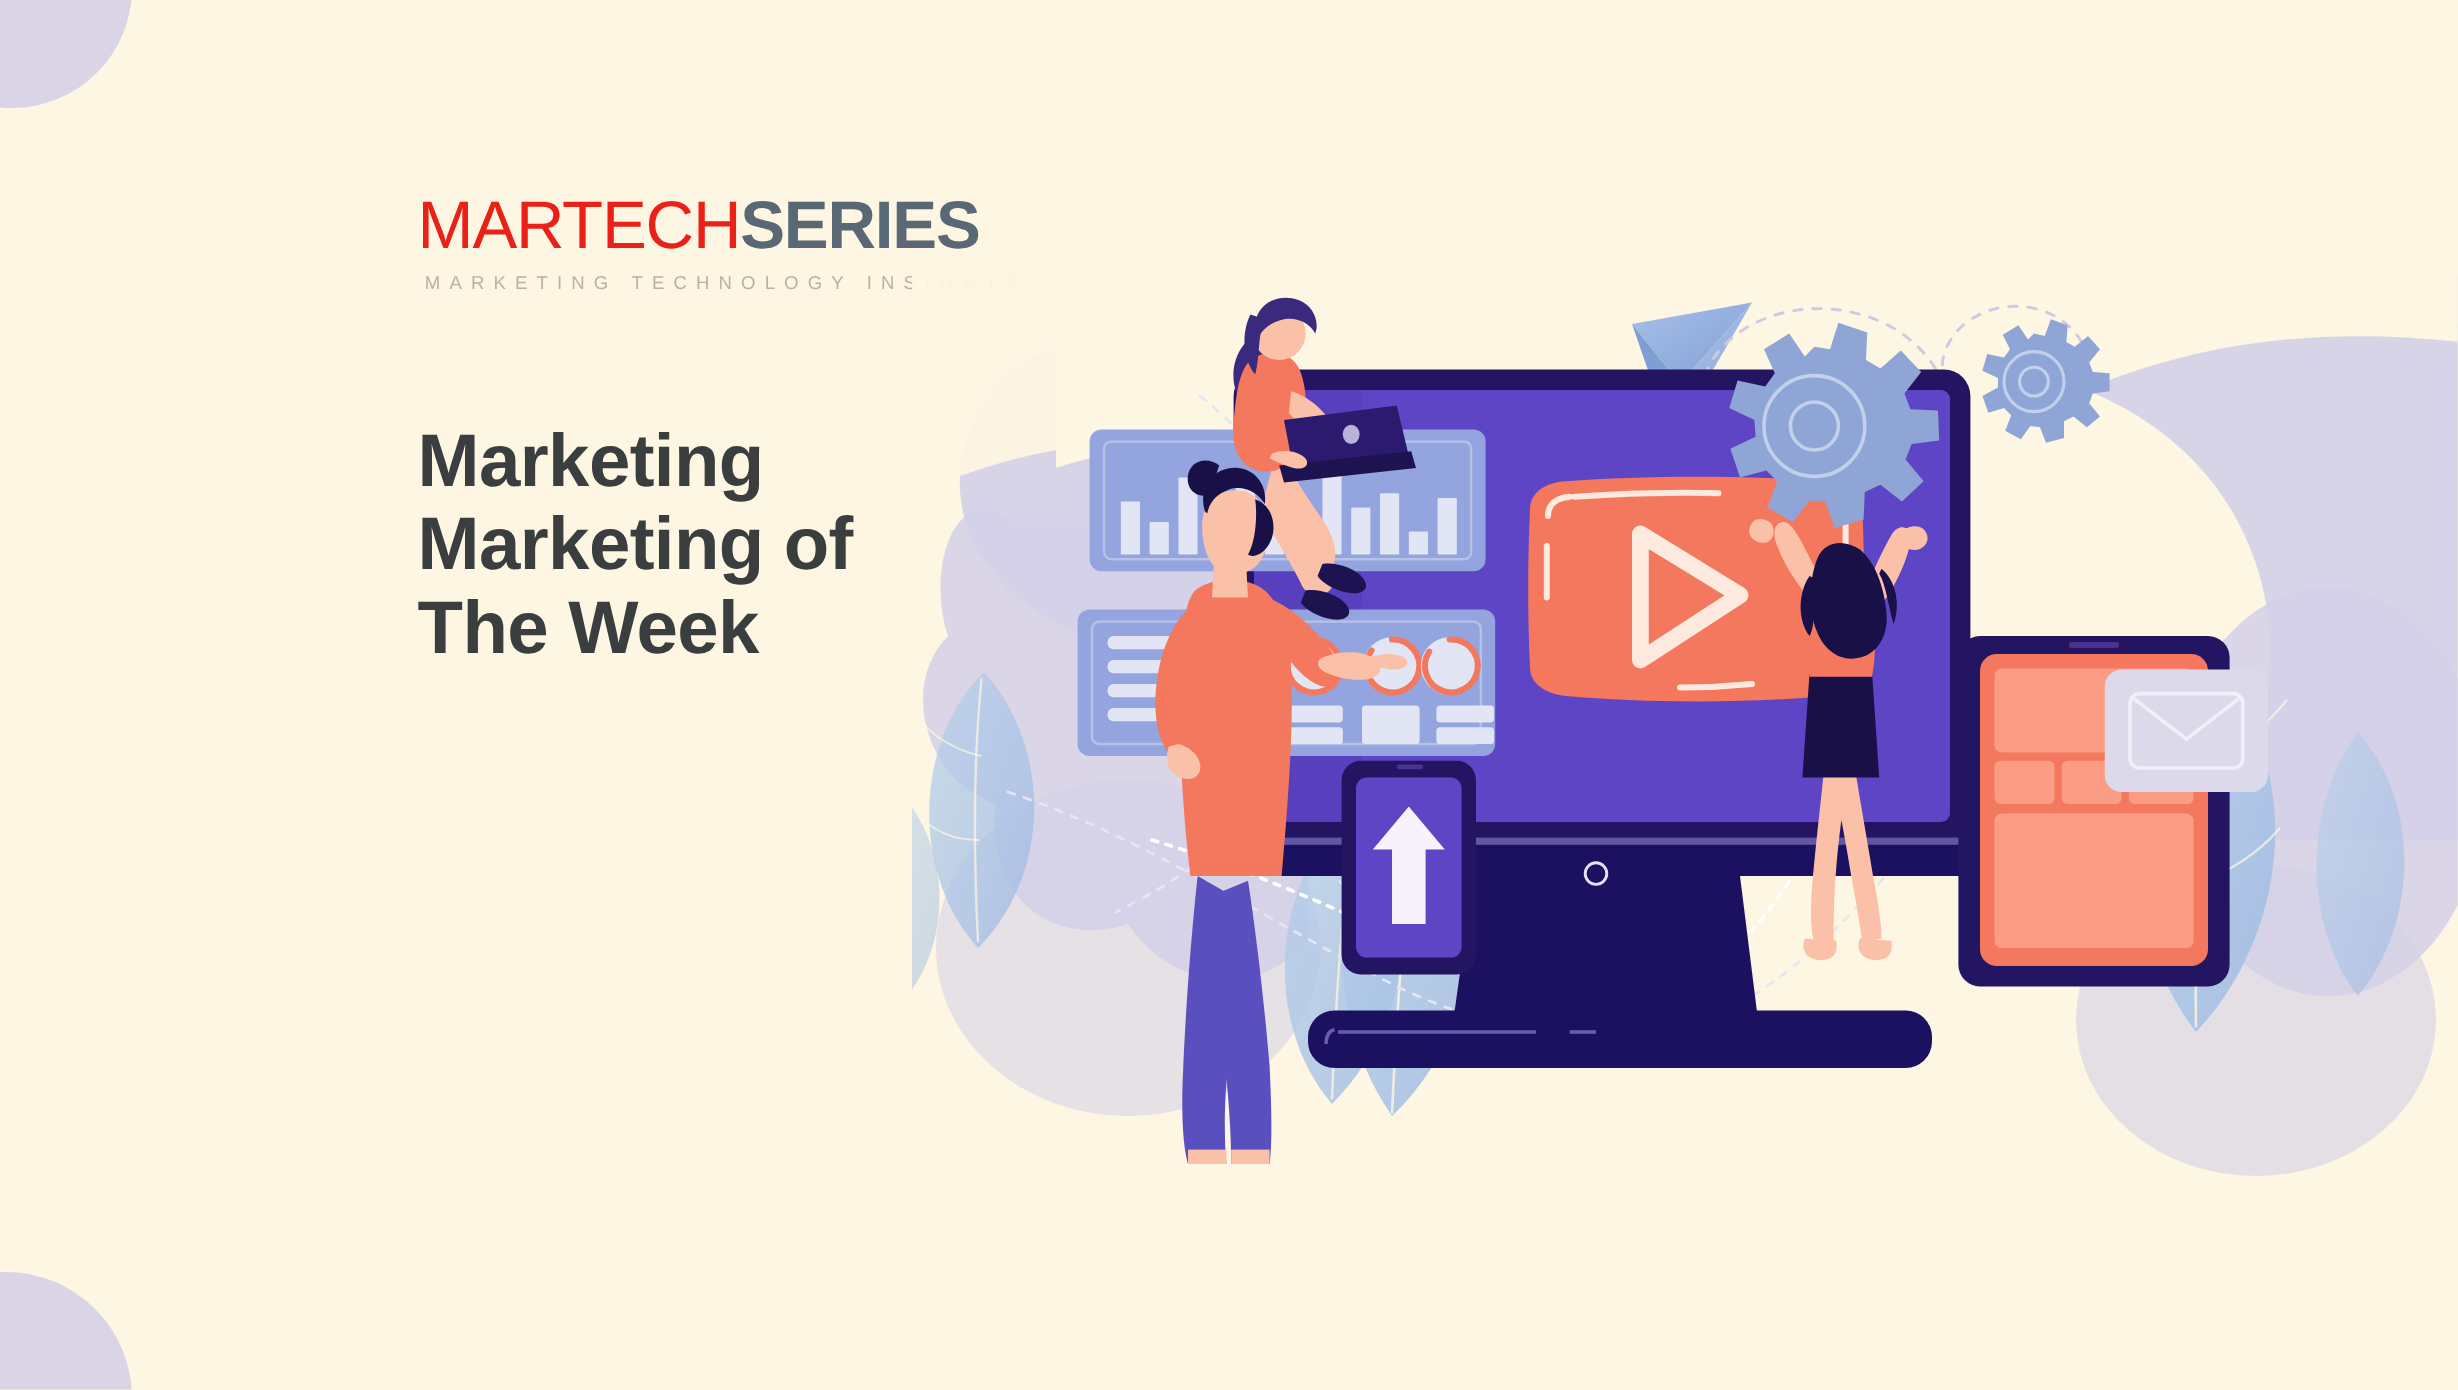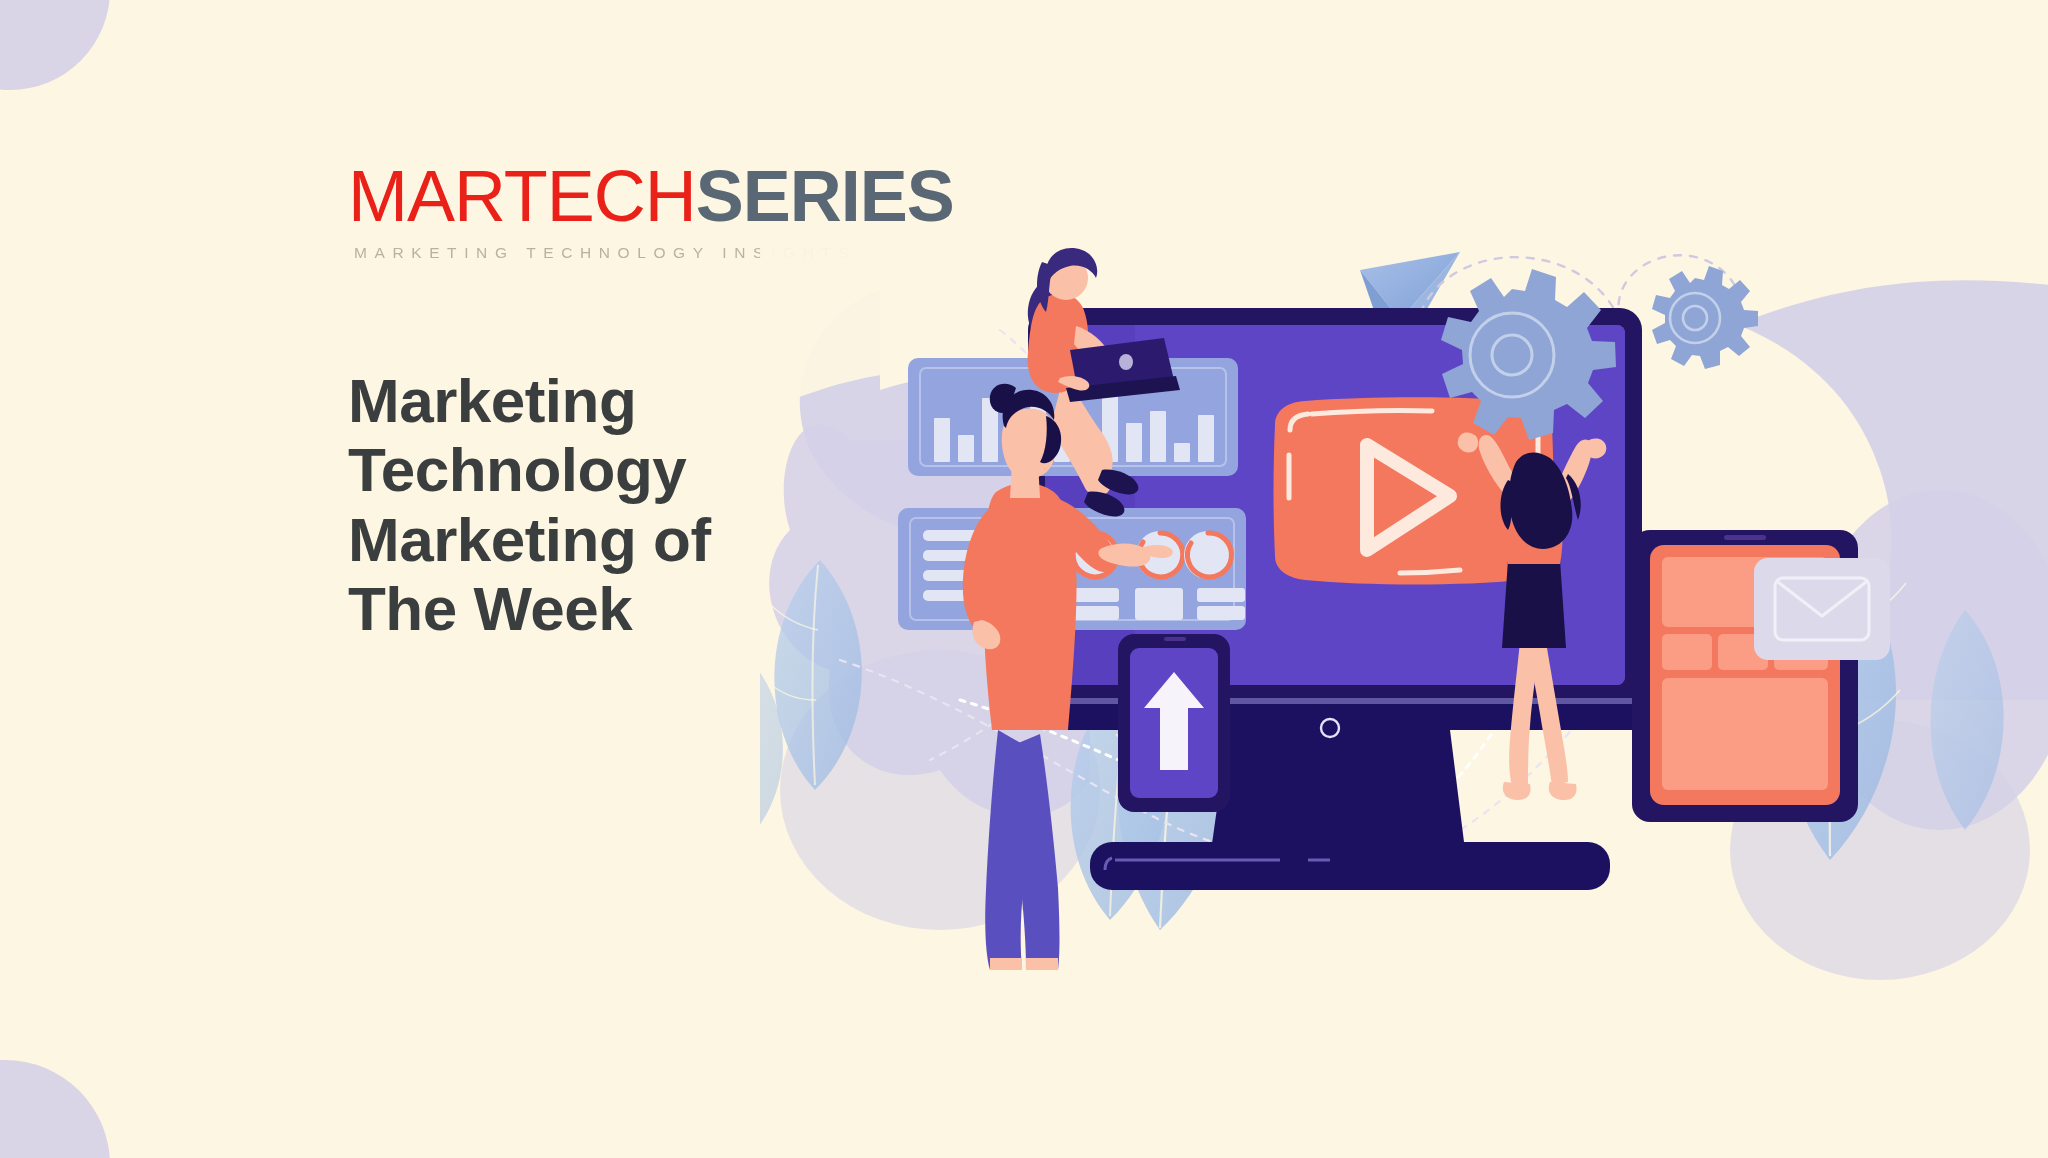--- a/index.html
+++ b/index.html
@@ -14,21 +14,21 @@
 
   
   .bg-circle{position:absolute;border-radius:50%;background:#d9d4e6;}
   .bg-circle.tl{width:200px;height:200px;left:-90px;top:-110px;}
   .bg-circle.bl{width:210px;height:210px;left:-100px;top:1060px;}
 
   
   .left-col{position:absolute;left:348px;top:160px;width:640px;}
 
   .logo-wrap{position:relative;}
-  .logo-line{font-size:72px;letter-spacing:-1px;line-height:1;white-space:nowrap;}
+  .logo-line{font-size:56px;letter-spacing:-1px;line-height:1;white-space:nowrap;}
   .logo-martech{color:#ea2118;font-weight:400;font-family:"Liberation Sans", sans-serif;}
   .logo-series{color:#5a6875;font-weight:700;}
   .logo-tag{
     margin-top:12px;margin-left:6px;
     font-size:15.5px;letter-spacing:7.6px;color:#b9b2a0;font-weight:400;
     white-space:nowrap;
   }
 
   .headline{
     margin-top:104px;
@@ -58,21 +58,20 @@
 
   <div class="left-col">
 
     <div class="logo-wrap">
       <div class="logo-line"><span class="logo-martech">MARTECH</span><span class="logo-series">SERIES</span></div>
       <div class="logo-tag">MARKETING TECHNOLOGY INSIGHTS</div>
     </div>
 
     <div class="headline">
       <span>Marketing</span>
-      <span>Technology</span>
       <span>Marketing of</span>
       <span>The Week</span>
     </div>
 
   </div>
 
   <div class="illus">
   <svg viewBox="0 0 1290 810" xmlns="http://www.w3.org/2000/svg">
     <defs>
       <clipPath id="screenClip">

